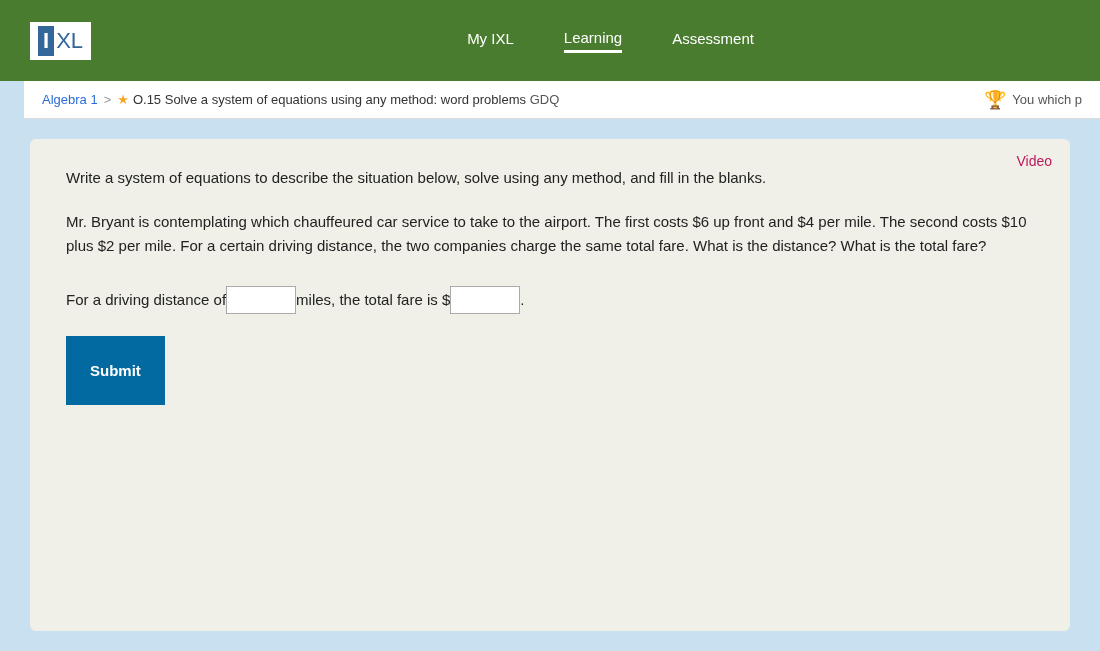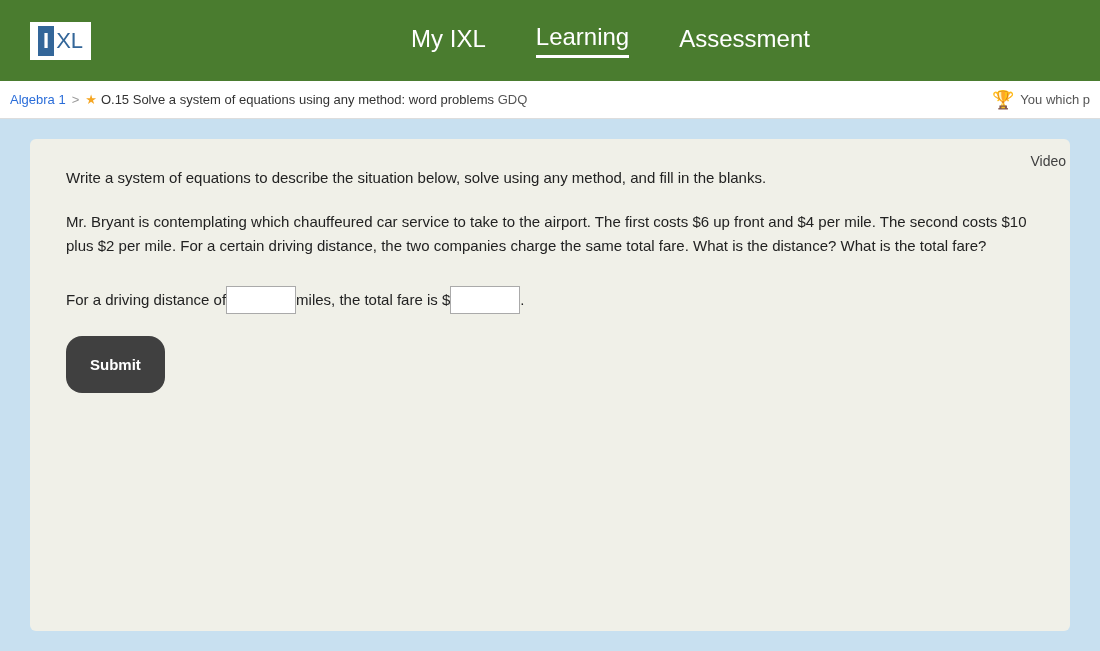--- a/index.html
+++ b/index.html
@@ -35,40 +35,41 @@
     }
     #nav {
       display: flex;
       gap: 50px;
       align-items: center;
       flex: 1;
       justify-content: center;
     }
     .nav-item {
       color: white;
-      font-size: 24px;
+      font-size: 15px;
       cursor: pointer;
       text-decoration: none;
       padding-bottom: 4px;
     }
     .nav-item.active {
       border-bottom: 3px solid white;
       font-weight: normal;
     }
 
     
     #breadcrumb-bar {
       background: white;
       height: 38px;
       display: flex;
       align-items: center;
-      padding: 0 10px;
+      padding: 0 18px;
       border-bottom: 1px solid #ddd;
       font-size: 13px;
       color: #333;
+      margin-left: 24px;
     }
     #breadcrumb-bar a { color: #2a6dd9; text-decoration: none; }
     #breadcrumb-bar .sep { margin: 0 6px; color: #999; }
     #breadcrumb-bar .star { color: #f5a623; margin-right: 4px; }
     #trophy-area {
       margin-left: auto;
       display: flex;
       align-items: center;
       color: #555;
       font-size: 13px;
@@ -92,22 +93,22 @@
       background: #f0f0e8;
       border-radius: 6px;
       padding: 28px 36px;
       flex: 1;
       position: relative;
     }
 
     #video-label {
       position: absolute;
       top: 14px;
-      right: 4px;
-      color: #404040;
+      right: 18px;
+      color: #be185d;
       font-size: 14px;
       cursor: pointer;
     }
 
     #instructions {
       font-size: 15px;
       color: #222;
       margin-bottom: 20px;
       line-height: 1.5;
     }
@@ -129,27 +130,27 @@
     .answer-input {
       border: 1px solid #aaa;
       background: white;
       height: 28px;
       width: 70px;
       font-size: 14px;
       padding: 2px 4px;
     }
 
     #submit-btn {
-      background: #404040;
+      background: #0369a1;
       color: white;
       border: none;
-      padding: 20px 24px;
+      padding: 26px 24px;
       font-size: 15px;
       font-weight: bold;
-      border-radius: 16px;
+      border-radius: 0;
       cursor: pointer;
     }
   </style>
 </head>
 <body>
 
 <div id="header">
   <div id="logo-box">
     <span id="logo-i">I</span>
       <span id="logo-xl">XL</span>

